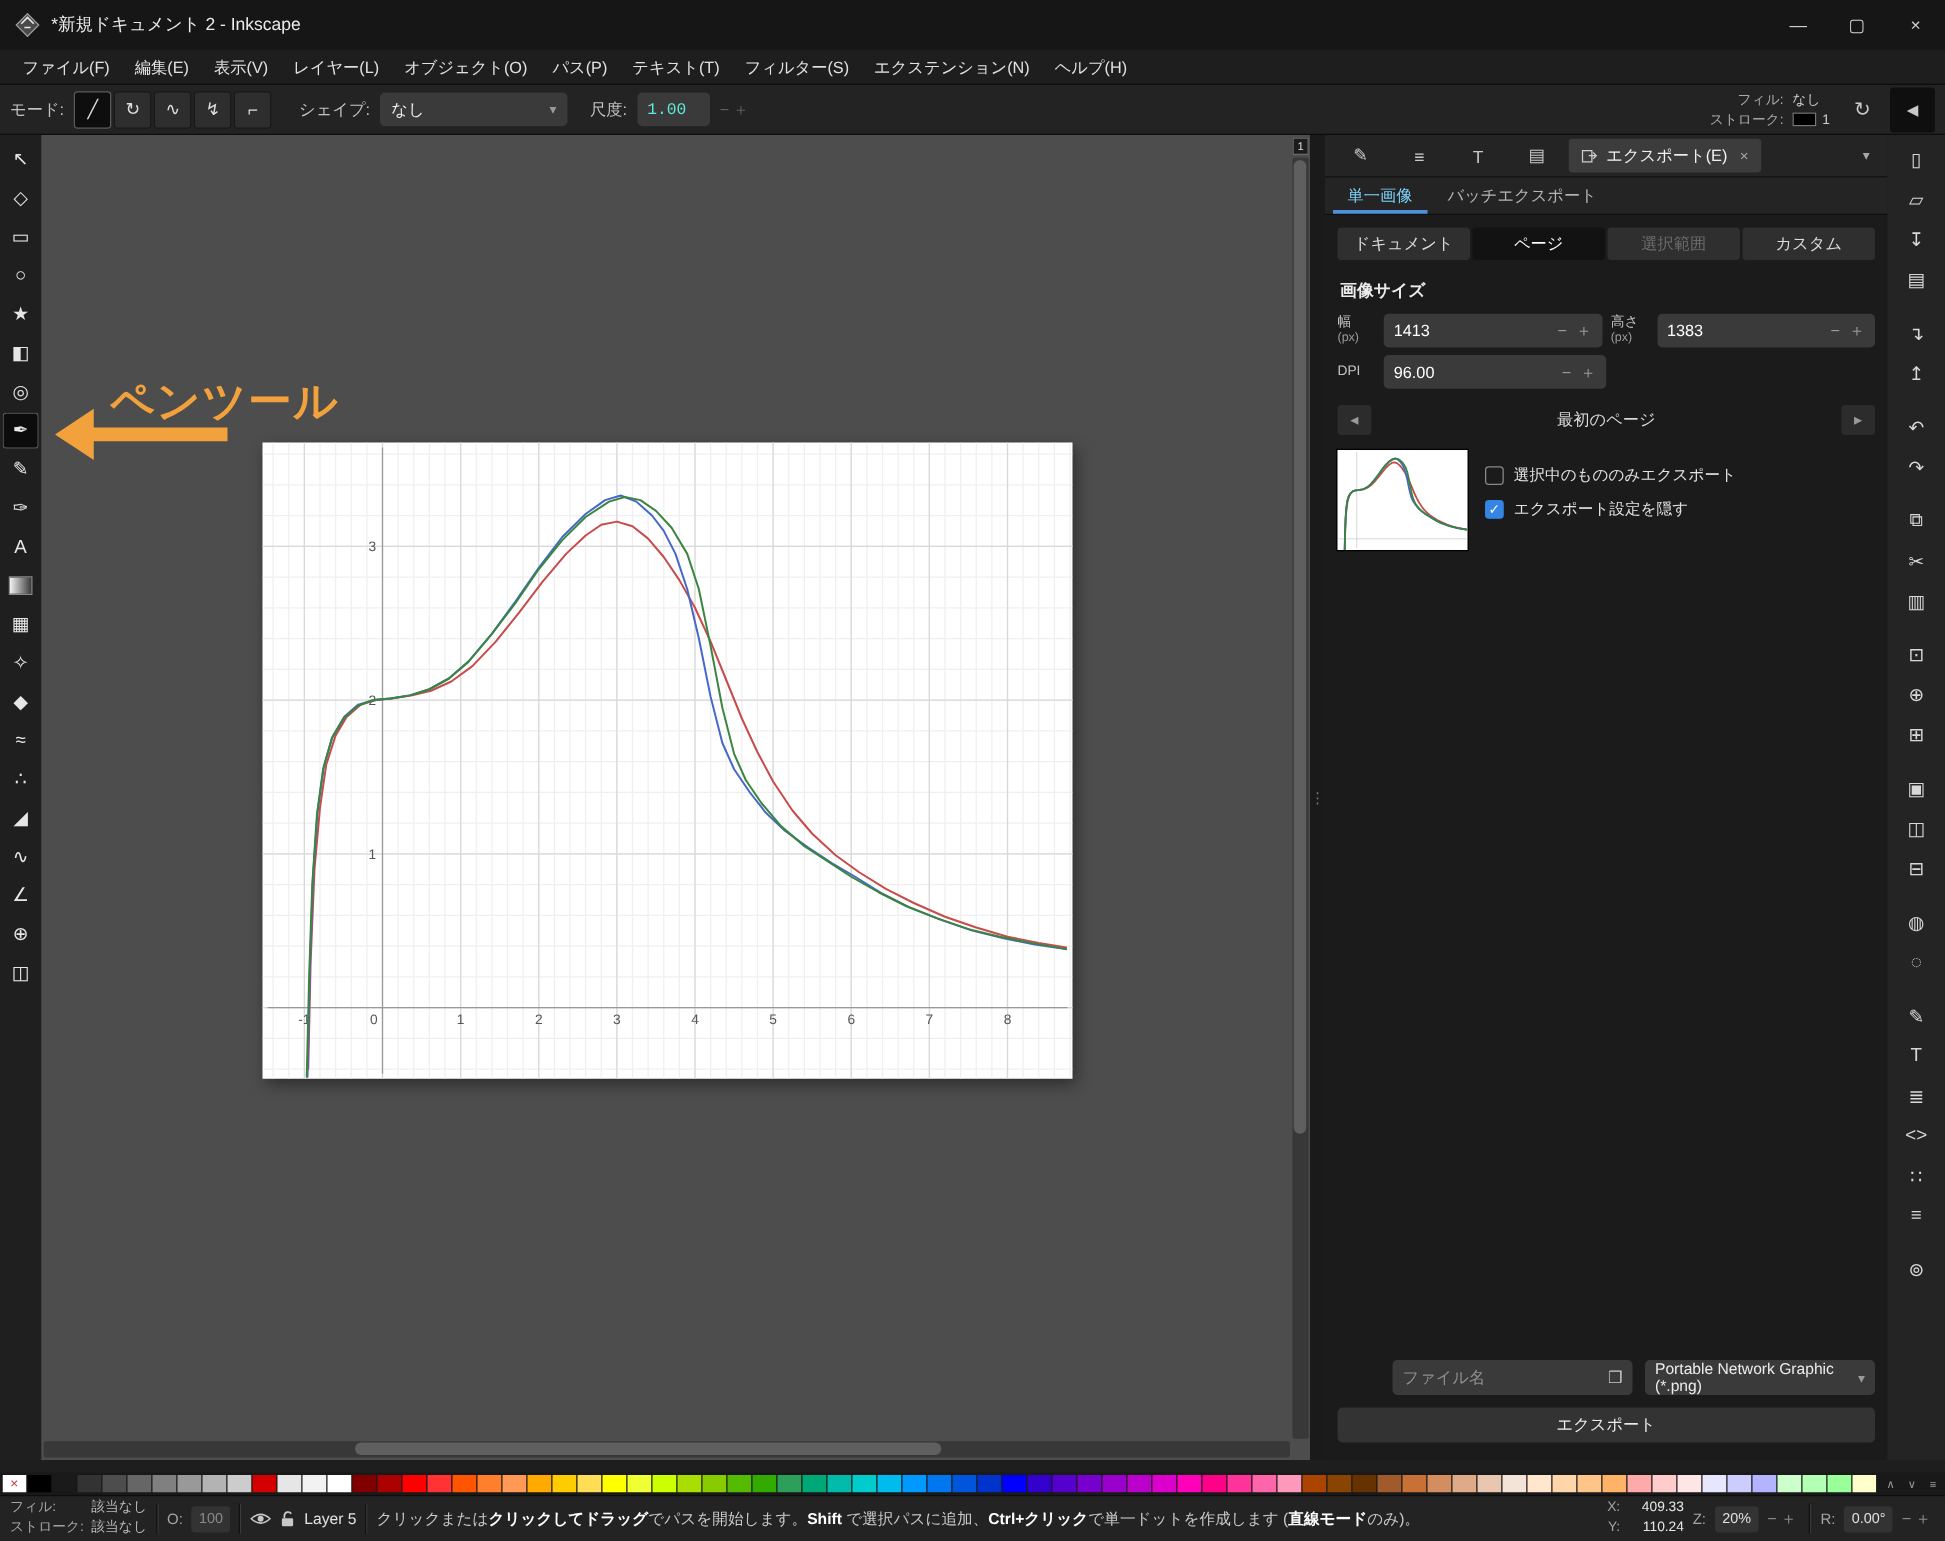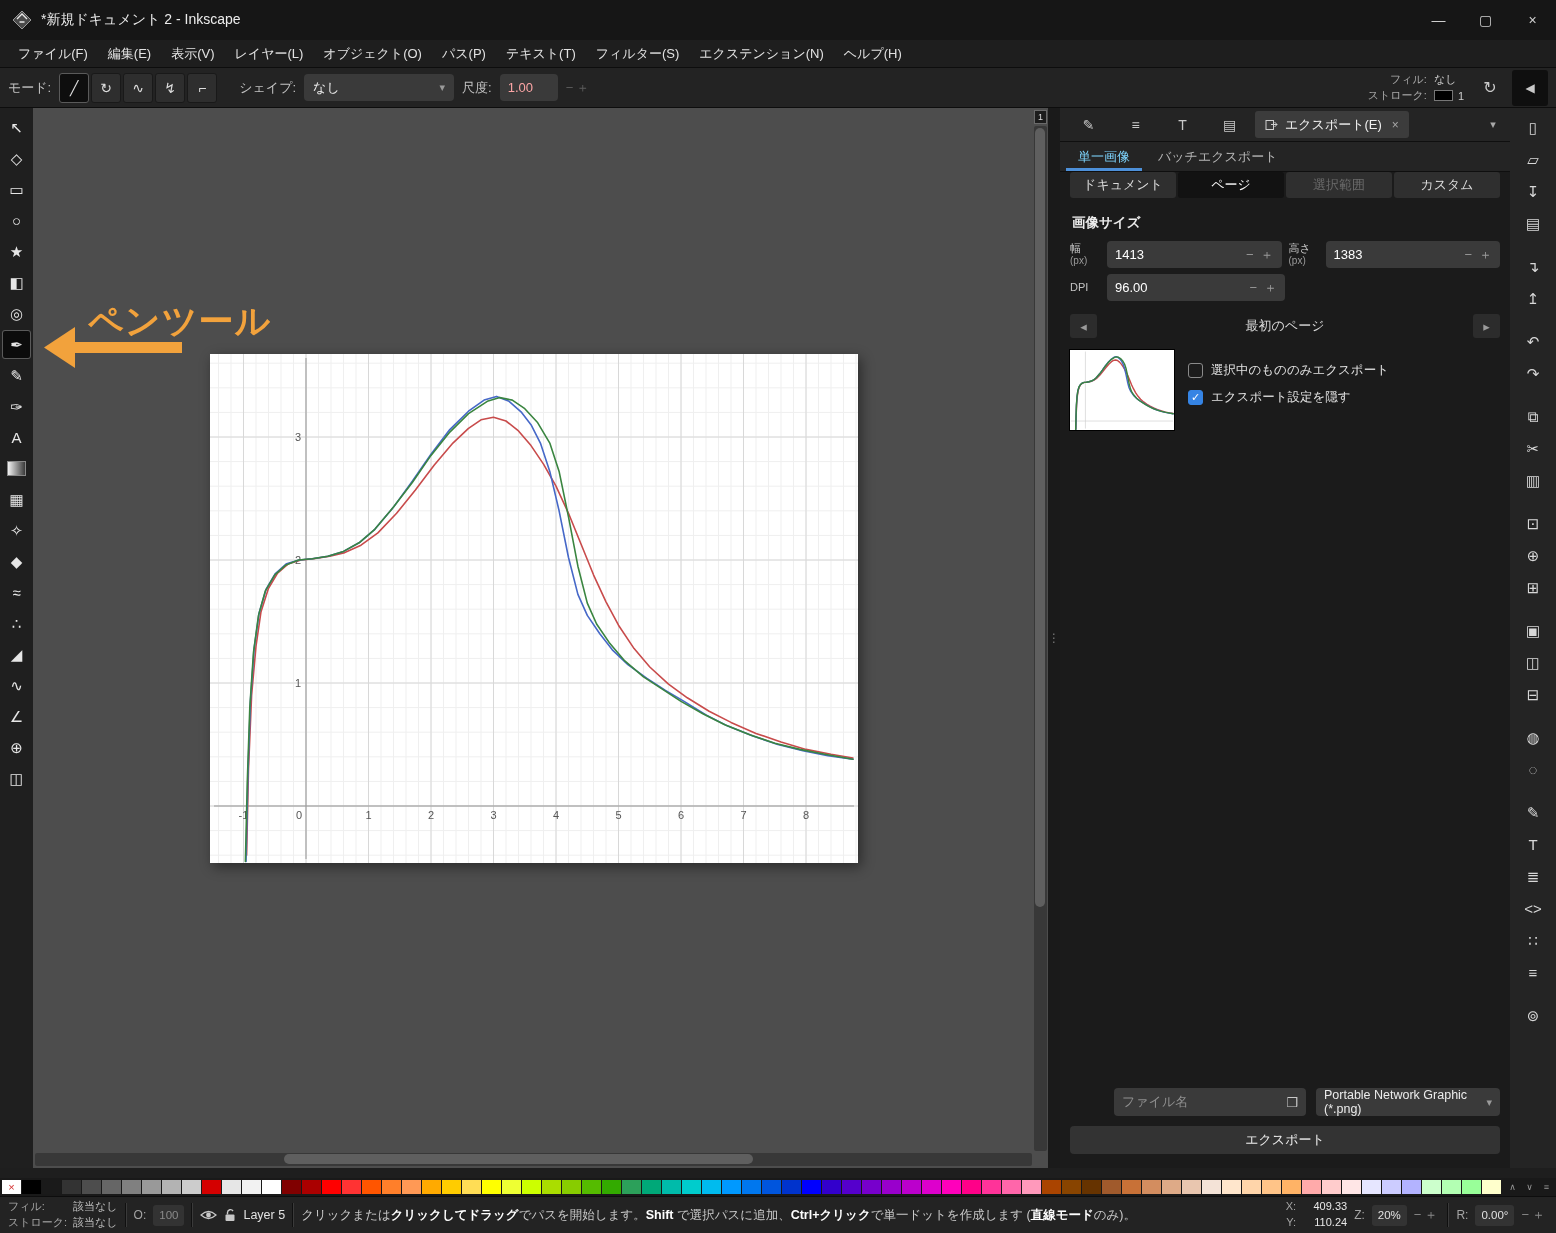--- a/index.html
+++ b/index.html
@@ -18,21 +18,21 @@
   .menu-item{padding:3px 10px;color:#e2e2e2;}
 
   
   .tool-options{position:absolute;left:0;top:67px;right:0;height:41px;background:#232323;border-top:1px solid #0d0d0d;border-bottom:1px solid #0d0d0d;display:flex;align-items:center;gap:8px;padding:0 8px;font-size:13px;box-sizing:border-box;}
   .opt-label{color:#c2c2c2;}
   .mode-group{display:flex;gap:2px;}
   .mode-btn{width:28px;height:28px;display:flex;align-items:center;justify-content:center;background:#2e2e2e;border:1px solid #191919;border-radius:3px;color:#ddd;font-size:14px;}
   .mode-btn.selected{background:#0e0e0e;border-color:#5a5a5a;}
   .select-box{background:#3a3a3a;border-radius:4px;height:27px;min-width:150px;display:flex;align-items:center;justify-content:space-between;padding:0 9px;color:#eee;box-sizing:border-box;}
   .chev{color:#9a9a9a;font-size:11px;margin-left:8px;}
-  .num-box{background:#3a3a3a;border-radius:4px;height:27px;width:58px;display:flex;align-items:center;padding:0 8px;color:#fca5a5;box-sizing:border-box;}
+  .num-box{background:#3a3a3a;border-radius:4px;height:27px;width:58px;display:flex;align-items:center;padding:0 8px;color:#5eead4;box-sizing:border-box;font-family:Liberation Mono, monospace;}
   .spin-pair{color:#8a8a8a;font-size:13px;letter-spacing:3px;white-space:nowrap;}
   .spin-pair.dim{color:#5d5d5d;}
   .fillstroke-mini{display:grid;grid-template-columns:auto auto;column-gap:7px;row-gap:1px;font-size:11px;align-items:center;margin-right:4px;}
   .fs-l{color:#a9a9a9;text-align:right;}
   .fs-v{color:#cdcdcd;}
   .fs-sw{display:flex;align-items:center;gap:5px;color:#cdcdcd;}
   .stroke-swatch{display:inline-block;width:17px;height:9px;border:1px solid #777;background:#000;}
   .icon-btn{width:28px;height:28px;display:flex;align-items:center;justify-content:center;color:#c9c9c9;font-size:16px;}
   .collapse-btn{width:36px;height:36px;background:#0f0f0f;display:flex;align-items:center;justify-content:center;color:#c9c9c9;font-size:12px;border-radius:3px;}
 
@@ -63,21 +63,21 @@
   .dock{position:absolute;left:1060px;top:108px;width:450px;bottom:65px;background:#1b1b1b;display:flex;flex-direction:column;font-size:13px;box-sizing:border-box;}
   .dock-tabs{height:33px;background:#242424;border-bottom:1px solid #0f0f0f;display:flex;align-items:center;gap:2px;padding:0 5px;flex:none;}
   .dtab-icons{display:flex;}
   .dtab-btn{width:47px;height:27px;display:flex;align-items:center;justify-content:center;color:#c9c9c9;font-size:14px;border-radius:3px;}
   .dock-tab{display:flex;align-items:center;gap:7px;background:#3c3c3c;height:27px;padding:0 10px;color:#f0f0f0;border-radius:3px;font-size:13px;}
   .tab-close{color:#a8a8a8;font-size:12px;margin-left:3px;}
   .dtab-chev{width:24px;height:24px;display:flex;align-items:center;justify-content:center;color:#a8a8a8;font-size:11px;}
   .subtabs{height:29px;background:#242424;border-bottom:1px solid #0f0f0f;display:flex;align-items:flex-end;padding:0 6px;gap:4px;flex:none;}
   .subtab{padding:5px 12px;color:#b5b5b5;}
   .subtab.active{color:#7dd3fc;box-shadow:inset 0 -3px 0 #4d90d9;}
-  .area-row{display:flex;gap:2px;margin:0 10px 0 10px;flex:none;align-items:flex-end;}
+  .area-row{display:flex;gap:2px;margin:10px 10px 0 10px;flex:none;align-items:flex-end;}
   .area-btn{flex:1;height:26px;display:flex;align-items:center;justify-content:center;background:#2f2f2f;color:#dcdcdc;border-radius:3px;font-size:13px;}
   .area-btn.active{background:#121212;color:#ffffff;}
   .area-btn.disabled{color:#6a6a6a;}
   .size-title{margin:16px 12px 6px 12px;color:#ececec;font-weight:600;font-size:13.5px;flex:none;}
   .size-row{display:flex;align-items:center;gap:7px;margin:3px 10px;flex:none;}
   .lbl2{display:flex;flex-direction:column;font-size:11px;color:#c3c3c3;line-height:1.15;width:30px;flex:none;}
   .lbl2 .sub{font-size:10px;color:#9b9b9b;}
   .num-input{flex:1;height:27px;background:#3a3a3a;border-radius:4px;display:flex;align-items:center;gap:7px;padding:0 8px;box-sizing:border-box;}
   .num-val{flex:1;color:#fff;font-size:13px;}
   .spin{color:#9a9a9a;font-size:13px;}
@@ -164,21 +164,21 @@
         <div class="mode-btn">↻</div>
         <div class="mode-btn">∿</div>
         <div class="mode-btn">↯</div>
         <div class="mode-btn">⌐</div>
       </div>
     <span class="opt-label" style="margin-left:14px;">シェイプ:</span>
     <div class="select-box">
       <span>なし</span>
       <span class="chev">▾</span>
     </div>
-    <span class="opt-label" style="">尺度:</span>
+    <span class="opt-label" style="margin-left:10px;">尺度:</span>
     <div class="num-box">
         <span>1.00</span>
       </div>
     <span class="spin-pair dim"><span>−</span><span>＋</span></span>
     <div class="flex-spacer"></div>
     <div class="fillstroke-mini">
       <span class="fs-l">フィル:</span>
       <span class="fs-v">なし</span>
       <span class="fs-l">ストローク:</span>
       <span class="fs-sw">

